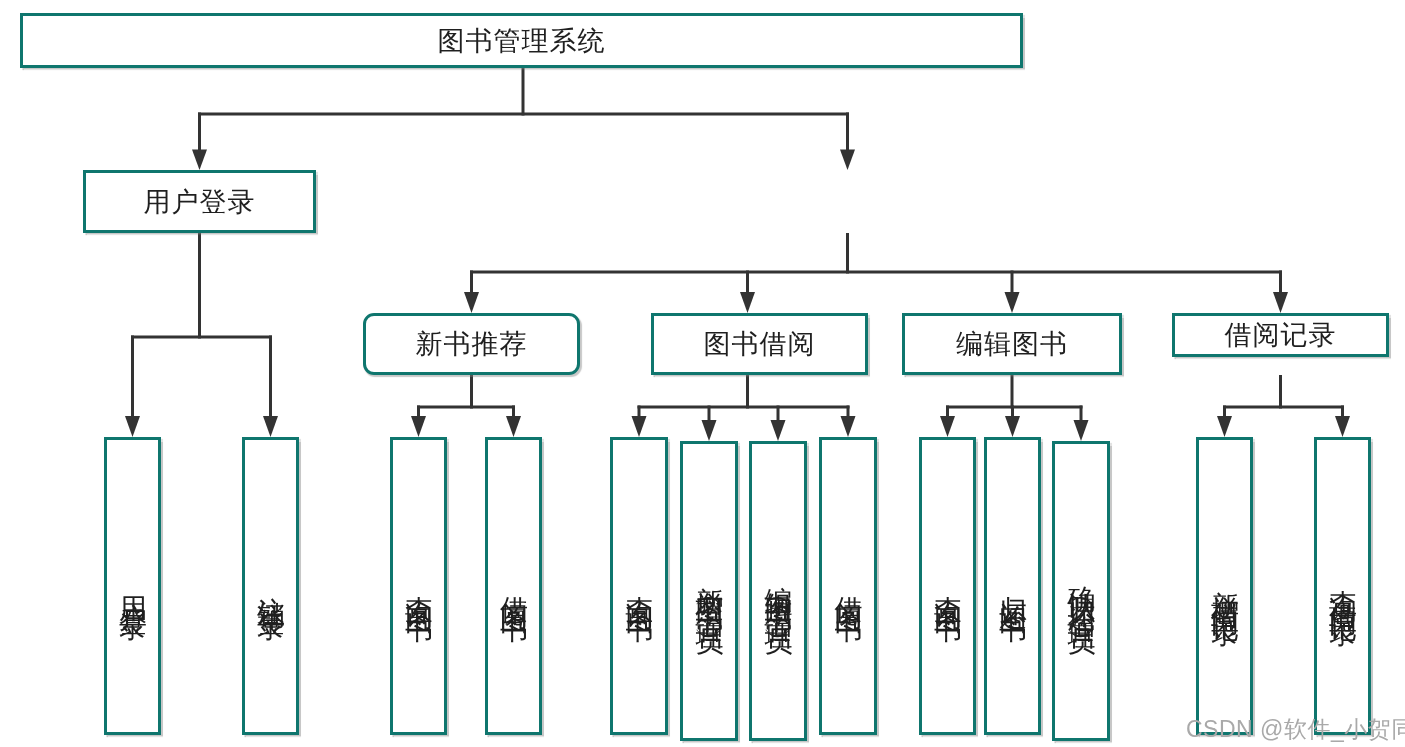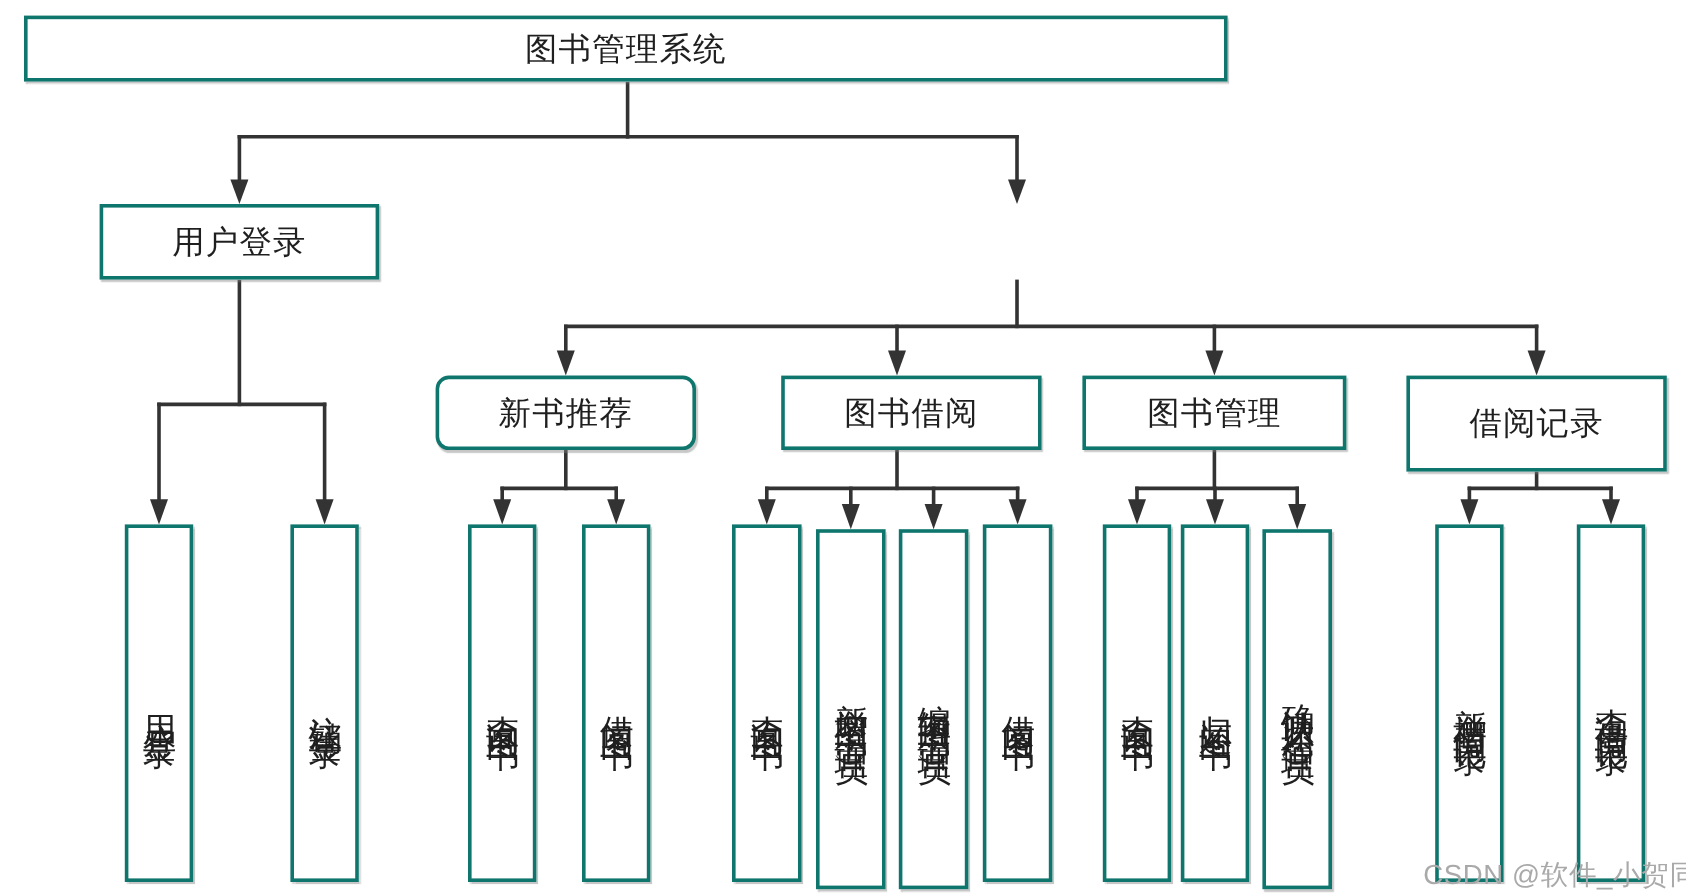--- a/index.html
+++ b/index.html
@@ -150,23 +150,23 @@
     <span>用户登录</span>
   </div>
 
   <div class="node h-node" style="left:363px; top:313px; width:217px; height:62px;border-radius:11px;">
     <span>新书推荐</span>
   </div>
   <div class="node h-node" style="left:651px; top:313px; width:217px; height:62px;">
     <span>图书借阅</span>
   </div>
   <div class="node h-node" style="left:902px; top:313px; width:220px; height:62px;">
-    <span>图书管理</span>
-  </div>
-  <div class="node h-node" style="left:1172px; top:313px; width:217px; height:80px;">
+    <span>编辑图书</span>
+  </div>
+  <div class="node h-node" style="left:1172px; top:313px; width:217px; height:44px;">
     <span>借阅记录</span>
   </div>
 
   <div class="node v-node" style="left:104px; top:437px; width:57px; height:298px;">
     <span>用户登录</span>
   </div>
   <div class="node v-node" style="left:242px; top:437px; width:57px; height:298px;">
     <span>注销登录</span>
   </div>
 

